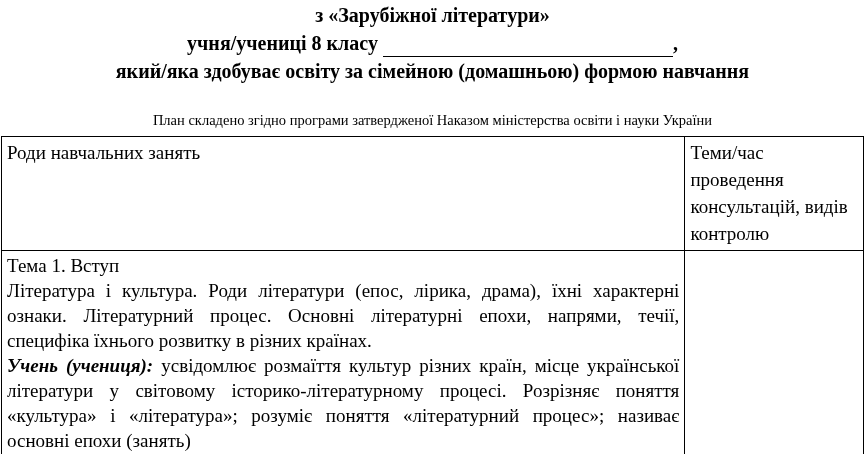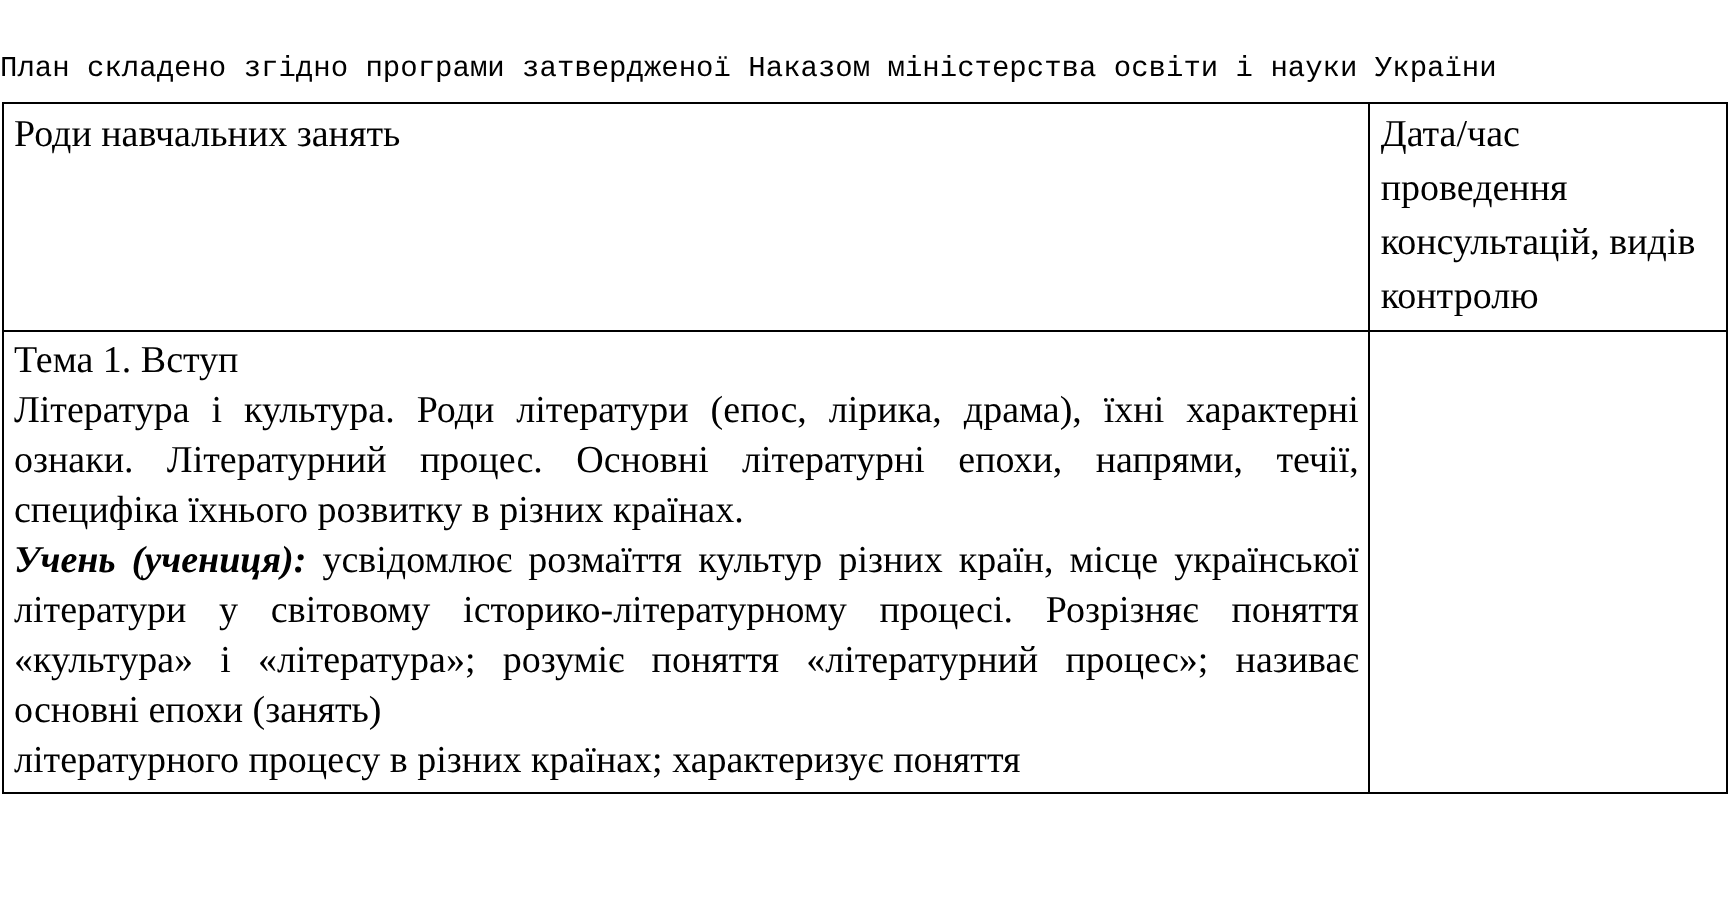--- a/index.html
+++ b/index.html
@@ -34,25 +34,25 @@
   .hdr-line-2 { margin-top: 1px; }
   .hdr-line-3 { margin-top: 1px; }
   .blank-rule {
     display: inline-block;
     border-bottom: 1px solid #000;
     width: 290px;
     vertical-align: bottom;
     height: 19px;
   }
   .subnote {
+    text-align: center;
     font-size: 14.5px;
     line-height: 18px;
     margin-top: 26px;
     margin-bottom: 7px;
-    font-family: Liberation Mono, monospace;
   }
   table.main {
     border-collapse: collapse;
     width: 863px;
     margin: 0 1px;
     table-layout: fixed;
   }
   table.main td {
     border: 1px solid #000;
     vertical-align: top;
@@ -82,35 +82,42 @@
   }
   .clip-last {
     overflow: hidden;
   }
 </style>
 </head>
 <body>
 
 <div class="page">
 
+  <div class="header-block">
+    <div class="hdr-line hdr-line-1">з «Зарубіжної літератури»</div>
+    <div class="hdr-line hdr-line-2">
+      <span>учня/учениці 8 класу </span><span class="blank-rule"></span><span>,</span>
+    </div>
+    <div class="hdr-line hdr-line-3">який/яка здобуває освіту за сімейною (домашньою) формою навчання</div>
+  </div>
 
   <div class="subnote">План складено згідно програми затвердженої Наказом міністерства освіти і науки України</div>
 
   <table class="main">
     <colgroup>
       <col class="col-a">
       <col class="col-b">
     </colgroup>
     <tbody>
       <tr>
         <td>
           <div class="th-text">Роди навчальних занять</div>
         </td>
         <td>
-          <div class="th-text">Дата/час проведення консультацій, видів контролю</div>
+          <div class="th-text">Теми/час проведення консультацій, видів контролю</div>
         </td>
       </tr>
       <tr>
         <td class="cell-topic clip-last">
           <div class="topic-title">Тема 1. Вступ</div>
           <div class="topic-para">Література і культура. Роди літератури (епос, лірика, драма), їхні характерні ознаки. Літературний процес. Основні літературні епохи, напрями, течії, специфіка їхнього розвитку в різних країнах.</div>
           <div class="topic-para topic-para-italic-lead"><i>Учень (учениця):</i><span> усвідомлює розмаїття культур різних країн, місце української літератури у світовому історико-літературному процесі. Розрізняє поняття «культура» і «література»; розуміє поняття «літературний процес»; називає основні епохи (занять)</span></div>
           <div class="topic-para">літературного процесу в різних країнах; характеризує поняття</div>
         </td>
         <td></td>

